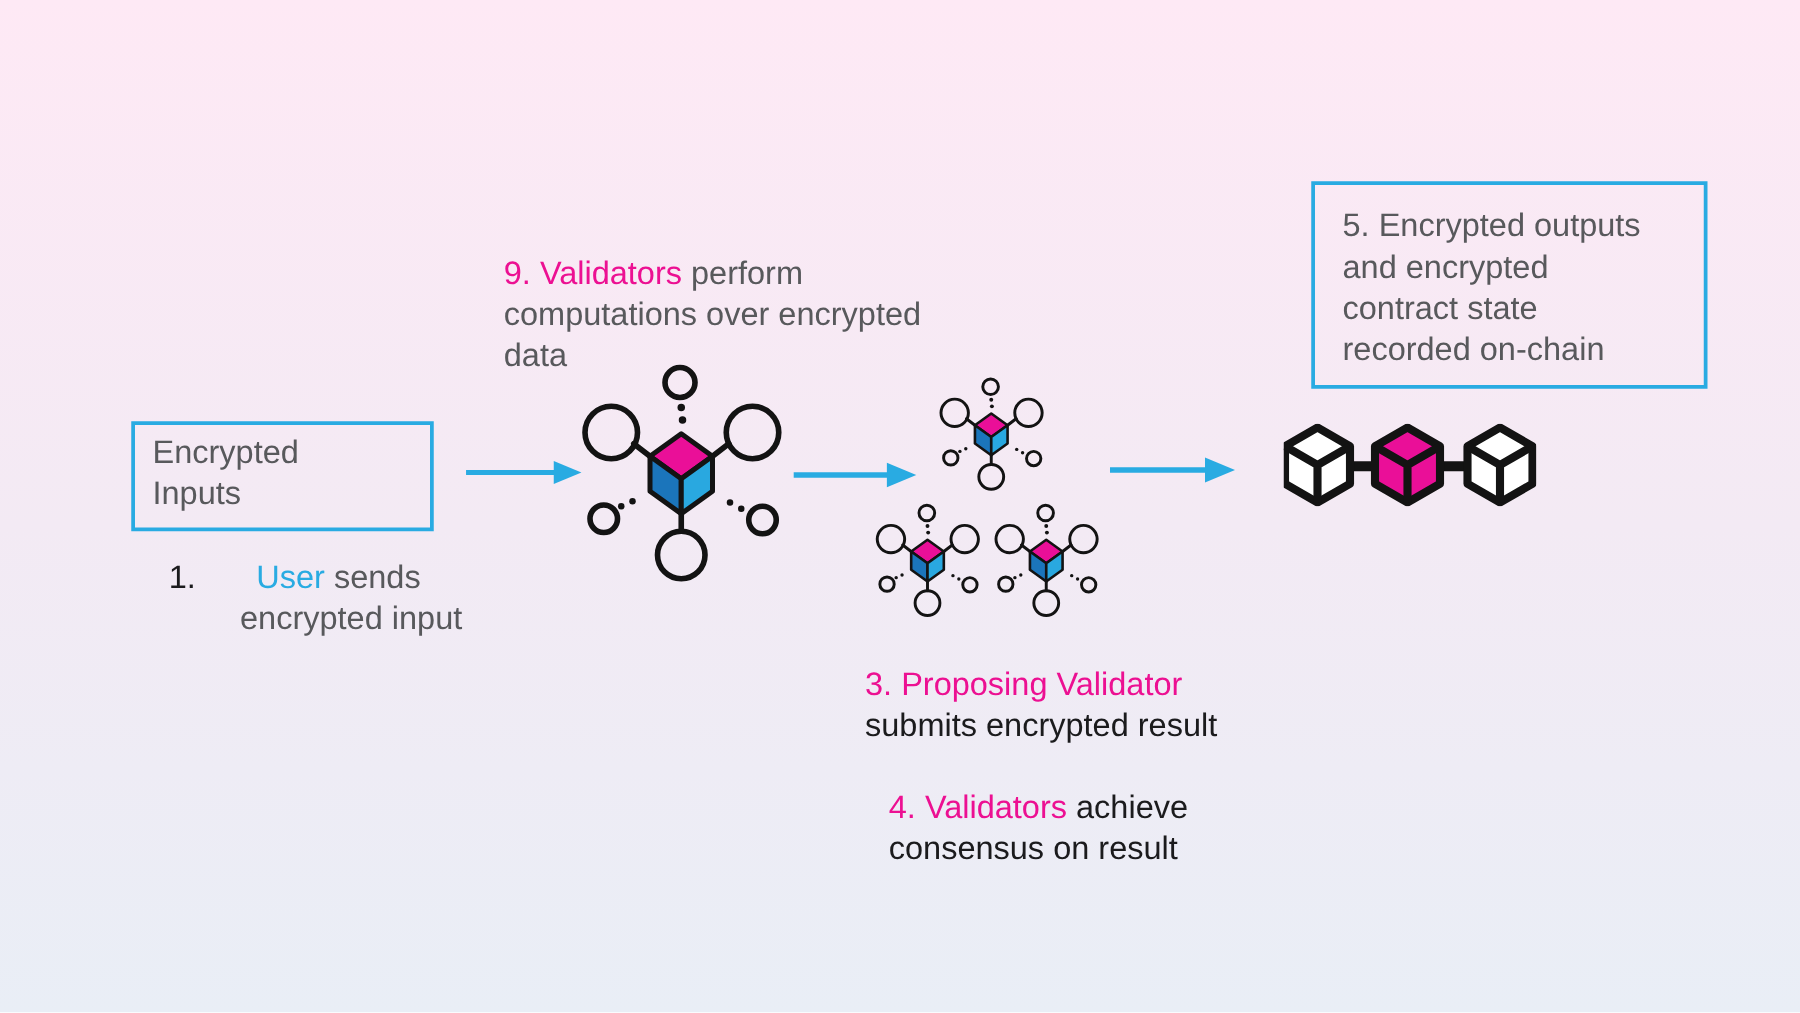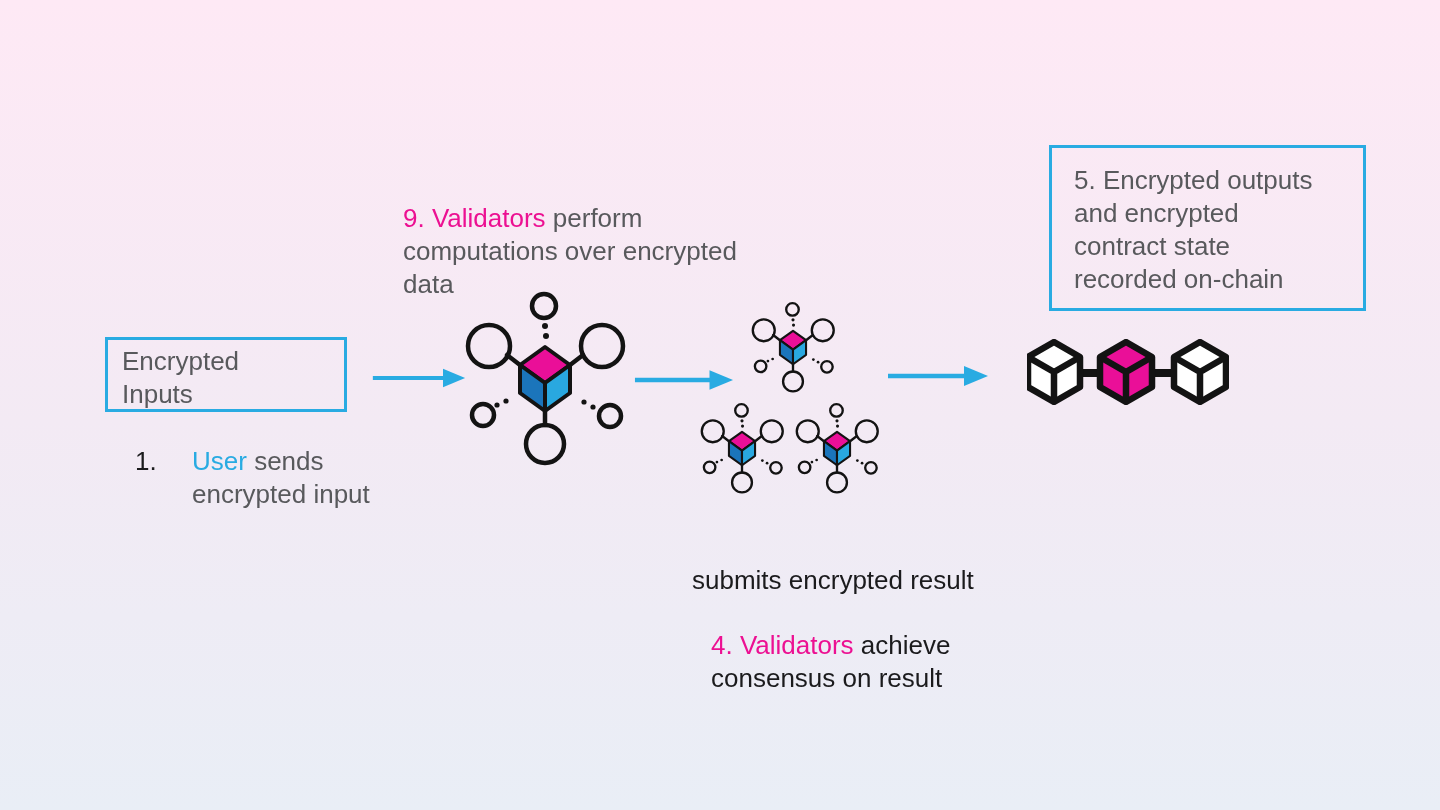--- a/index.html
+++ b/index.html
@@ -8,28 +8,28 @@
     width:1440px;height:810px;
     overflow:hidden;
     background:linear-gradient(180deg,#FEE9F5 0%,#F3EAF4 52%,#E9EEF6 100%);
     font-family:"Liberation Sans", sans-serif;
   }
   .abs{position:absolute;}
   .pre{white-space:pre-line;}
   .gray{color:#58595C;}
   .black{color:#1B1B1D;}
   .pink{color:#EC1092;}
-  .cyan{color:#29ABE2;}
+  .cyan{color:#29ABE2;margin-left:13px;}
   .box{
     border:3px solid #29ABE2;
     box-sizing:border-box;
     font-size:26px;line-height:33px;color:#58595C;
     white-space:pre-line;
   }
-  .box1{left:105px;top:337px;width:242px;height:75px;padding:5px 0 0 14px;}
+  .box1{left:105px;top:337px;width:242px;height:88px;padding:5px 0 0 14px;}
   .box5{left:1017px;top:145px;width:317px;height:166px;padding:16px 10px 0 22px;margin-left:32px;}
   .step{font-size:26px;line-height:33px;white-space:pre-line;}
   #step1{left:135px;top:445px;display:flex;}
   #step1 .num{width:57px;flex:0 0 57px;}
   #step2{left:403px;top:202px;width:390px;}
   #step3{left:692px;top:531px;}
   #step4{left:700px;top:629px;margin-left:11px;}
   .arr{position:absolute;height:24px;}
   .arr1{left:371px;top:366px;width:96px;}
   .arr2{left:633px;top:368px;width:102px;}
@@ -79,21 +79,21 @@
   <div class="abs box box1"><span class="pre">Encrypted
 Inputs</span></div>
 
   <div class="abs step" id="step1"><span class="num black">1.</span><span class="pre"><span class="cyan">User</span><span class="gray"> sends
 encrypted input</span></span></div>
 
   <div class="abs step" id="step2"><span class="pink">9. Validators</span><span class="gray"> perform
 computations over encrypted
 data</span></div>
 
-  <div class="abs step" id="step3"><span class="black">
+  <div class="abs step" id="step3"><span class="pink">3. Proposing Validator</span><span class="black">
 submits encrypted result</span></div>
 
   <div class="abs step" id="step4"><span class="pink">4. Validators</span><span class="black"> achieve
 consensus on result</span></div>
 
   <div class="abs box box5"><span class="pre">5. Encrypted outputs
 and encrypted
 contract state
 recorded on-chain</span></div>
 

